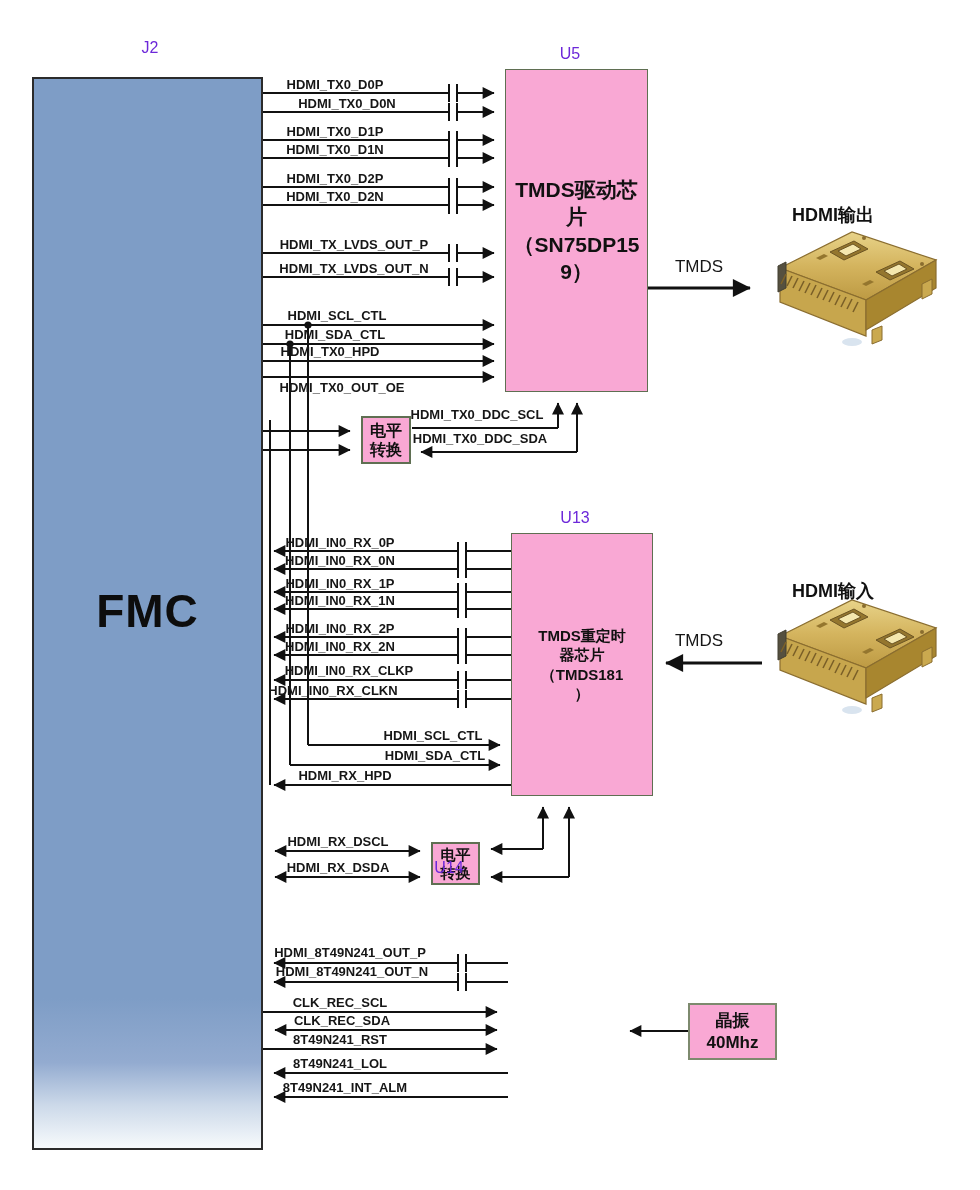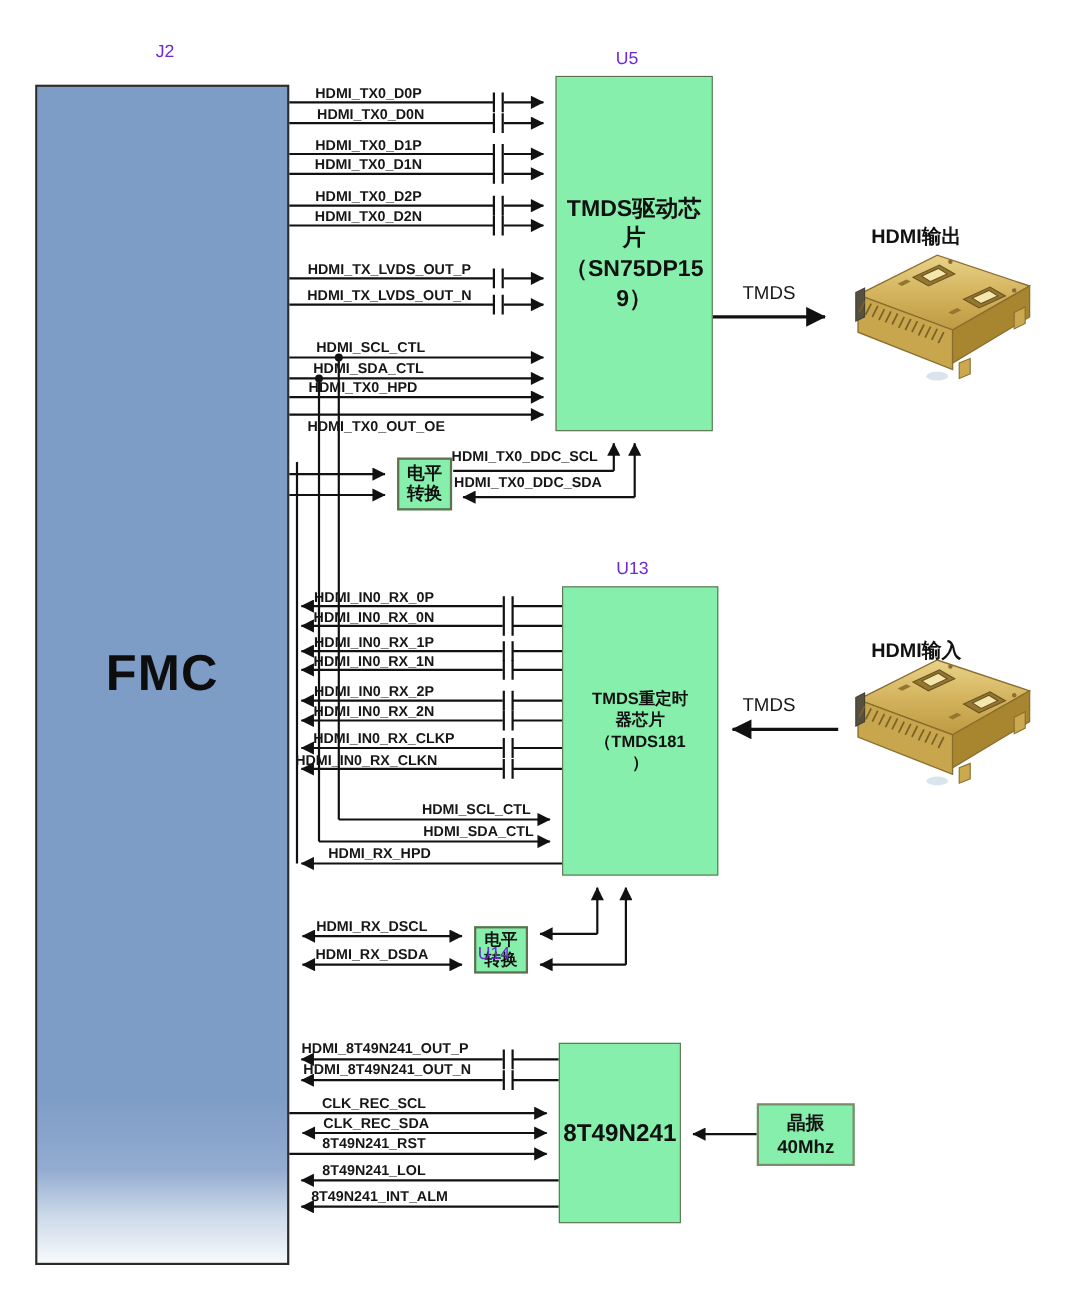--- a/index.html
+++ b/index.html
@@ -3,21 +3,21 @@
 <meta charset="utf-8">
 <style>
   html,body{margin:0;padding:0;background:#ffffff;}
   #stage{position:relative;width:980px;height:1190px;background:#ffffff;overflow:hidden;
          font-family:"Liberation Sans",sans-serif;color:#111;}
   #wires{position:absolute;left:0;top:0;width:980px;height:1190px;}
   .sig{position:absolute;transform:translateX(-50%);font-size:13px;font-weight:bold;
        color:#161616;white-space:nowrap;line-height:1;}
   .blk{position:absolute;display:flex;align-items:center;justify-content:center;
        text-align:center;white-space:pre-line;font-weight:bold;box-sizing:border-box;}
-  .green{background:#86efac;border:1.6px solid #5f6f52;}
+  .green{background:#f9a8d4;border:1.6px solid #5f6f52;}
   .desig{position:absolute;transform:translateX(-50%);font-size:16px;font-weight:normal;
          color:#6d28d9;white-space:nowrap;line-height:1;}
   #fmc{position:absolute;left:32px;top:65px;width:231px;height:1073px;box-sizing:border-box;
        border:2px solid #2b2b2b;
        background:linear-gradient(180deg,#7e9dc6 0%,#7e9dc6 86%,#93abd0 92%,#ccd9e9 96%,#f7fafc 100%);margin-top:12px;}
   #fmc-label{position:absolute;left:0;top:505px;width:100%;text-align:center;
              font-size:46px;font-weight:bold;color:#0d0d0d;letter-spacing:1px;}
   .conn-label{position:absolute;transform:translateX(-50%);font-size:18px;font-weight:bold;white-space:nowrap;}
 </style>
 </head>
@@ -162,31 +162,30 @@
   <div class="blk green" style="left:511px;top:533px;width:142px;height:263px;font-size:15px;line-height:1.3;">TMDS重定时
 器芯片
 （TMDS181
 ）</div>
   <div class="desig" style="left:575px;top:510px;">U13</div>
 
   <div class="blk green" style="left:431px;top:842px;width:49px;height:43px;font-size:15px;line-height:1.2;border-width:2px;">电平
 转换</div>
   <div class="desig" style="left:449px;top:818px;margin-top:42px;">U14</div>
 
-  <div class="blk green" style="left:508px;top:948px;width:111px;height:164px;font-size:22px;">8T49N241</div>
 
   <div class="blk green" style="left:688px;top:1003px;width:89px;height:57px;font-size:17px;line-height:1.25;border:2.4px solid #7d8a6e;">晶振
 40Mhz</div>
 
   <div class="conn-label" style="left:833px;top:203px;">HDMI输出</div>
   <div class="conn-label" style="left:833px;top:579px;">HDMI输入</div>
 
   <div id="labels">
       <div class="sig" style="left: 335px; top: 78px;">HDMI_TX0_D0P</div>
-      <div class="sig" style="left: 337px; top: 97px;">HDMI_TX0_D0N</div>
+      <div class="sig" style="left: 347px; top: 97px;">HDMI_TX0_D0N</div>
       <div class="sig" style="left: 335px; top: 125px;">HDMI_TX0_D1P</div>
       <div class="sig" style="left: 335px; top: 143px;">HDMI_TX0_D1N</div>
       <div class="sig" style="left: 335px; top: 172px;">HDMI_TX0_D2P</div>
       <div class="sig" style="left: 335px; top: 190px;">HDMI_TX0_D2N</div>
       <div class="sig" style="left: 354px; top: 238px;">HDMI_TX_LVDS_OUT_P</div>
       <div class="sig" style="left: 354px; top: 262px;">HDMI_TX_LVDS_OUT_N</div>
       <div class="sig" style="left: 337px; top: 309px;">HDMI_SCL_CTL</div>
       <div class="sig" style="left: 335px; top: 328px;">HDMI_SDA_CTL</div>
       <div class="sig" style="left: 330px; top: 345px;">HDMI_TX0_HPD</div>
       <div class="sig" style="left: 332px; top: 381px; padding-left: 20px;">HDMI_TX0_OUT_OE</div>

